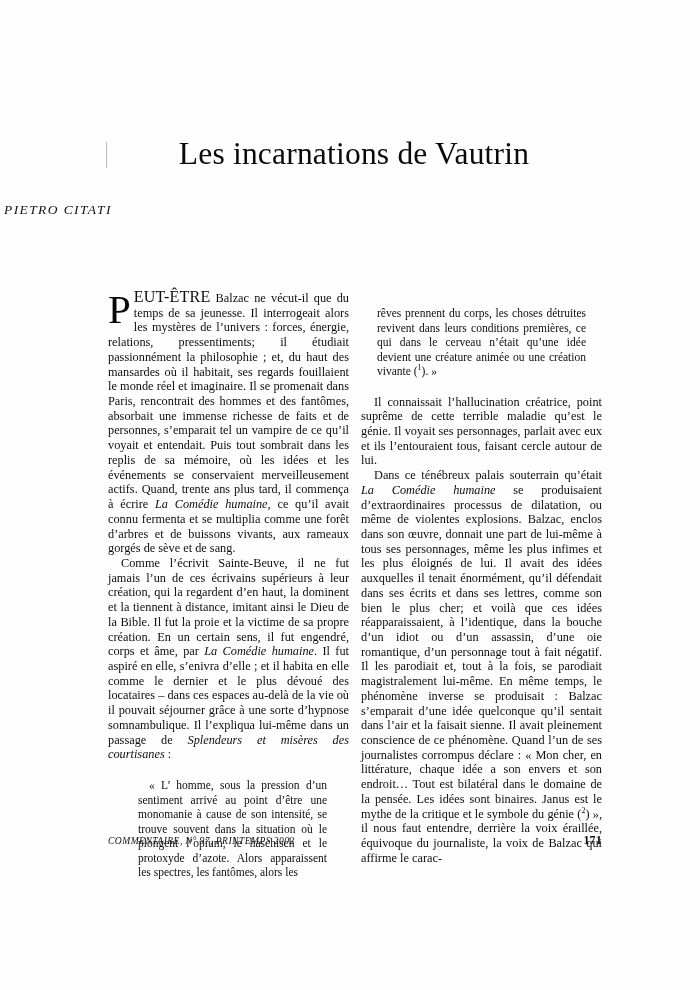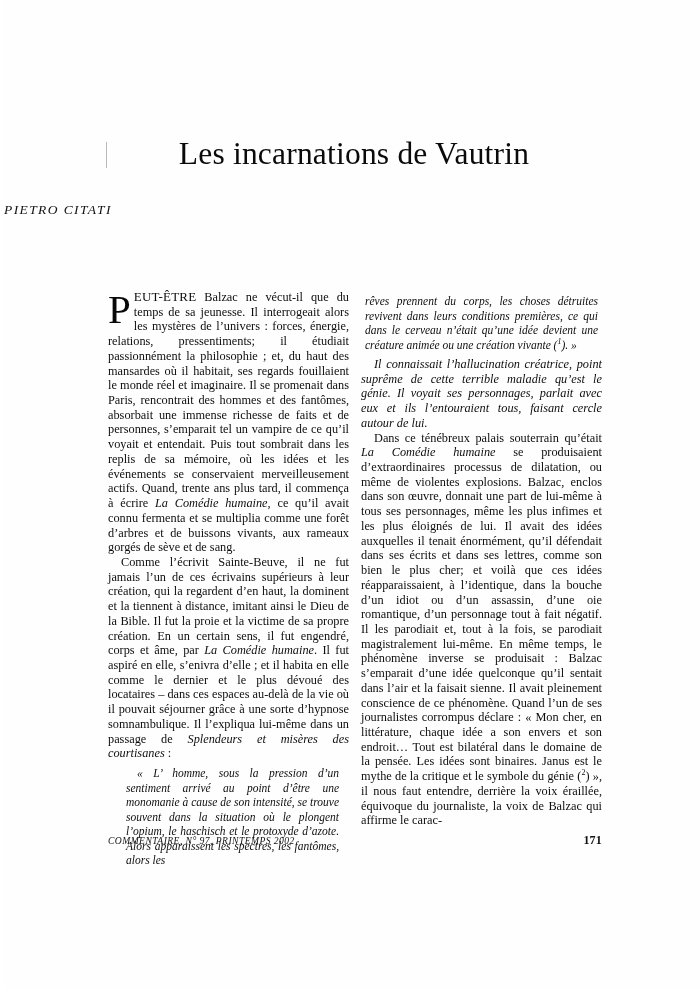--- a/index.html
+++ b/index.html
@@ -97,38 +97,37 @@
     float: left;
     font-size: 41px;
     line-height: 34px;
     padding: 1px 3px 0 0;
     margin-top: 1px;
     font-family: "Liberation Serif", "DejaVu Serif", serif;
     color: #070707;
   }
   .smallcaps {
     font-variant: small-caps;
-    font-size: 13px;
+    font-size: 16px;
     letter-spacing: 0.2px;
   }
 
   em, .it { }
 
   
   .blockquote {
     margin: 5px 0 0 0;
     padding: 0 6px 0 14px;
   }
   .blockquote p {
-    font-style: italic;
     font-size: 11.5px;
     line-height: 14.5px;
     text-align: justify;
     text-indent: 11px;
-    margin: 4px;
+    margin: 16px;
   }
 
   
   .footnotes {
     position: absolute;
     left: 357px;
     top: 780px;
     width: 241px;
   }
   .fn-rule {
@@ -201,21 +200,21 @@
       </div>
 
     </div>
 
     <div class="col col-right">
 
       <div class="blockquote" style="padding-left:0;padding-right:0;margin-top:0;">
         <p style="text-indent:0;"><span>rêves prennent du corps, les choses détruites revivent dans leurs conditions premières, ce qui dans le cerveau n’était qu’une idée devient une créature animée ou une création vivante (</span><sup class="fnref">1</sup><span>). »</span></p>
       </div>
 
-      <p style="margin-top:5px;font-style:italic;">Il connaissait l’hallucination créatrice, point suprême de cette terrible maladie qu’est le génie. Il voyait ses personnages, parlait avec eux et ils l’entouraient tous, faisant cercle autour de lui.</p>
+      <p style="margin-top:5px;">Il connaissait l’hallucination créatrice, point suprême de cette terrible maladie qu’est le génie. Il voyait ses personnages, parlait avec eux et ils l’entouraient tous, faisant cercle autour de lui.</p>
 
       <p><span>Dans ce ténébreux palais souterrain qu’était </span><em>La Comédie humaine</em><span> se produisaient d’extraordinaires processus de dilatation, ou même de violentes explosions. Balzac, enclos dans son œuvre, donnait une part de lui-même à tous ses personnages, même les plus infimes et les plus éloignés de lui. Il avait des idées auxquelles il tenait énormément, qu’il défendait dans ses écrits et dans ses lettres, comme son bien le plus cher; et voilà que ces idées réapparaissaient, à l’identique, dans la bouche d’un idiot ou d’un assassin, d’une oie romantique, d’un personnage tout à fait négatif. Il les parodiait et, tout à la fois, se parodiait magistralement lui-même. En même temps, le phénomène inverse se produisait : Balzac s’emparait d’une idée quelconque qu’il sentait dans l’air et la faisait sienne. Il avait pleinement conscience de ce phénomène. Quand l’un de ses journalistes corrompus déclare : « Mon cher, en littérature, chaque idée a son envers et son endroit… Tout est bilatéral dans le domaine de la pensée. Les idées sont binaires. Janus est le mythe de la critique et le symbole du génie (</span><sup class="fnref">2</sup><span>) », il nous faut entendre, derrière la voix éraillée, équivoque du journaliste, la voix de Balzac qui affirme le carac-</span></p>
 
     </div>
   </div>
 
 
   <div class="footer">
     <div class="footer-source">COMMENTAIRE, N° 97, PRINTEMPS 2002</div>
     <div class="footer-page">171</div>

